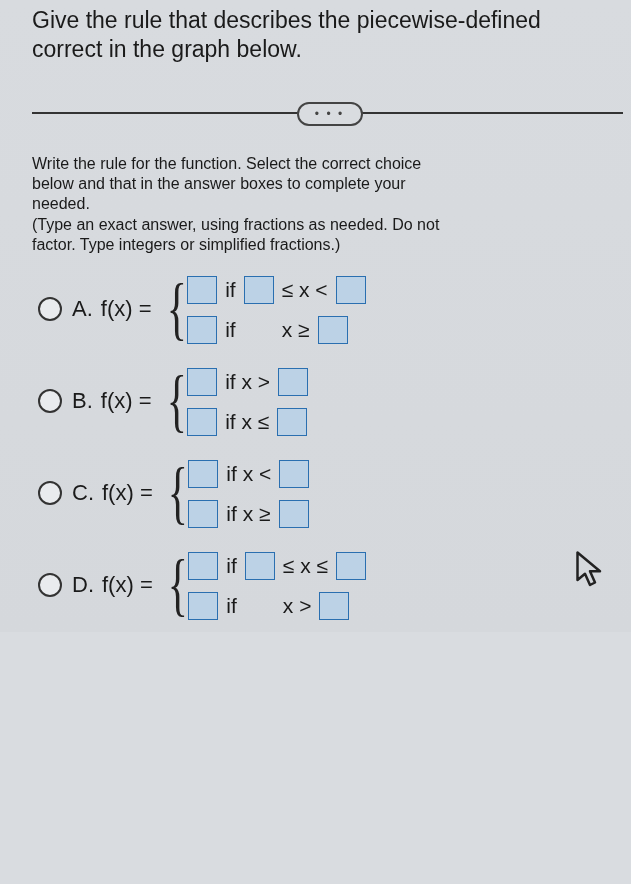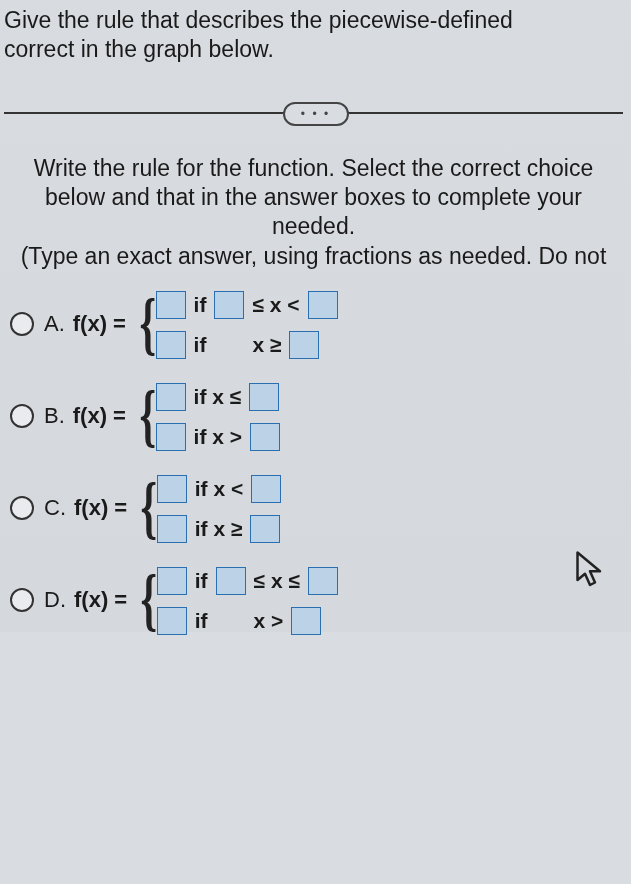--- a/index.html
+++ b/index.html
@@ -11,20 +11,21 @@
     background: #d9dce0;
     font-family: Arial, Helvetica, sans-serif;
     color: #1a1a1a;
   }
   .page {
     position: relative;
     width: 631px;
     height: 632px;
     box-sizing: border-box;
     background: linear-gradient(#d8dbdf, #d5d8dc);
+    padding-left: 28px;
   }
   .q-text {
     padding: 6px 8px 0 4px;
     font-size: 23px;
     line-height: 1.25;
   }
   .divider-wrap {
     position: relative;
     height: 40px;
     margin-top: 28px;
@@ -49,23 +50,22 @@
     background: #d9dce0;
     display: flex;
     align-items: center;
     justify-content: center;
     letter-spacing: 2px;
     font-size: 12px;
     color: #444;
   }
   .instr {
     padding: 22px 8px 0 4px;
-    font-size: 23px;
+    font-size: 16px;
     line-height: 1.28;
-    text-align: center;
   }
   .choices {
     padding: 18px 0 0 10px;
   }
   .choice {
     display: flex;
     align-items: center;
     margin-bottom: 22px;
     font-size: 22px;
   }
@@ -80,21 +80,20 @@
   }
   .label {
     flex: 0 0 auto;
     margin-right: 8px;
     font-size: 22px;
   }
   .fx {
     display: flex;
     align-items: center;
     gap: 4px;
-    font-weight: bold;
   }
   .fx-eq {
     font-size: 22px;
     margin-right: 6px;
     white-space: nowrap;
   }
   .brace-stack {
     display: flex;
     align-items: stretch;
   }
@@ -151,20 +150,21 @@
     <div class="divider-pill">
       <span>• • •</span>
     </div>
   </div>
 
   <div class="instr">
     <span>Write the rule for the function. Select the correct choice</span><br>
     <span>below and that in the answer boxes to complete your</span><br>
     <span>needed.</span><br>
     <span>(Type an exact answer, using fractions as needed. Do not</span><br>
+    <span>factor. Type integers or simplified fractions.)</span>
   </div>
 
   <div class="choices">
 
     <div class="choice">
       <div class="radio"></div>
       <div class="label">A.</div>
       <div class="fx">
         <span class="fx-eq">f(x) =</span>
         <div class="brace-stack">
@@ -192,26 +192,26 @@
     <div class="choice">
       <div class="radio"></div>
       <div class="label">B.</div>
       <div class="fx">
         <span class="fx-eq">f(x) =</span>
         <div class="brace-stack">
           <span class="brace">{</span>
           <div class="rows">
             <div class="row">
               <span class="blank"></span>
+              <span>if  x &gt;</span>
+              <span class="blank"></span>
+            </div>
+            <div class="row">
+              <span class="blank"></span>
               <span>if  x ≤</span>
-              <span class="blank"></span>
-            </div>
-            <div class="row">
-              <span class="blank"></span>
-              <span>if  x &gt;</span>
               <span class="blank"></span>
             </div>
           </div>
         </div>
       </div>
     </div>
 
     <div class="choice">
       <div class="radio"></div>
       <div class="label">C.</div>

